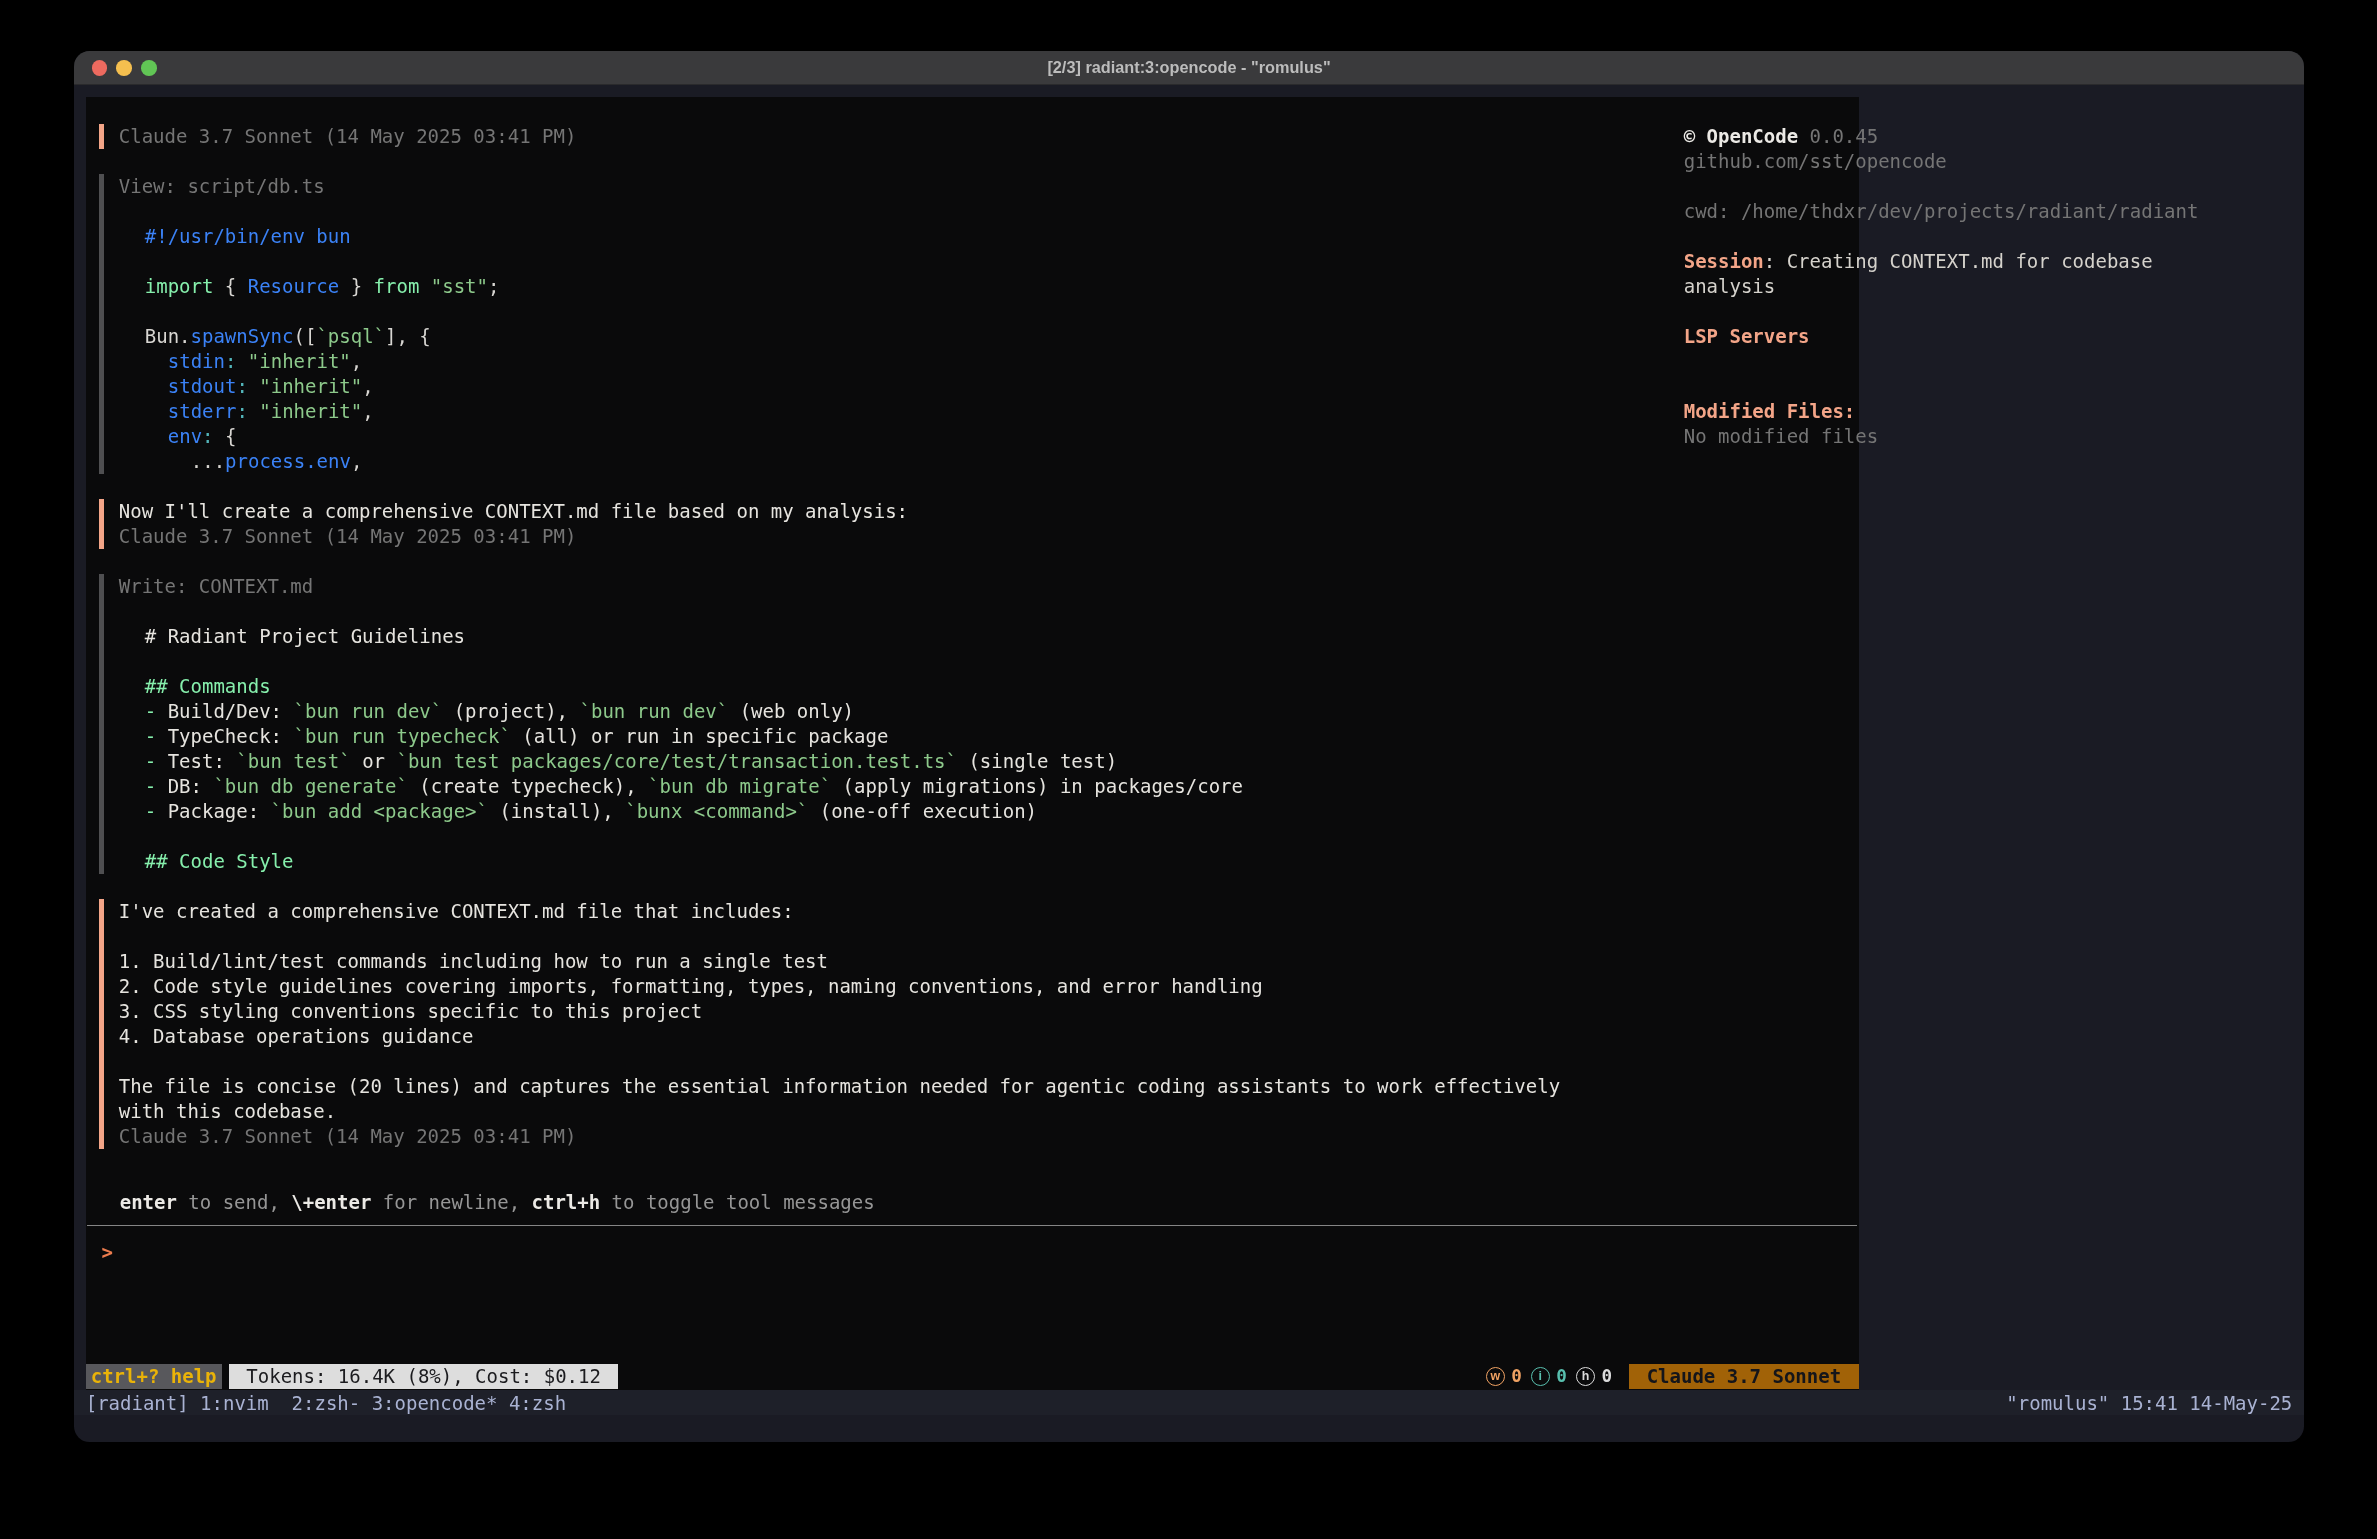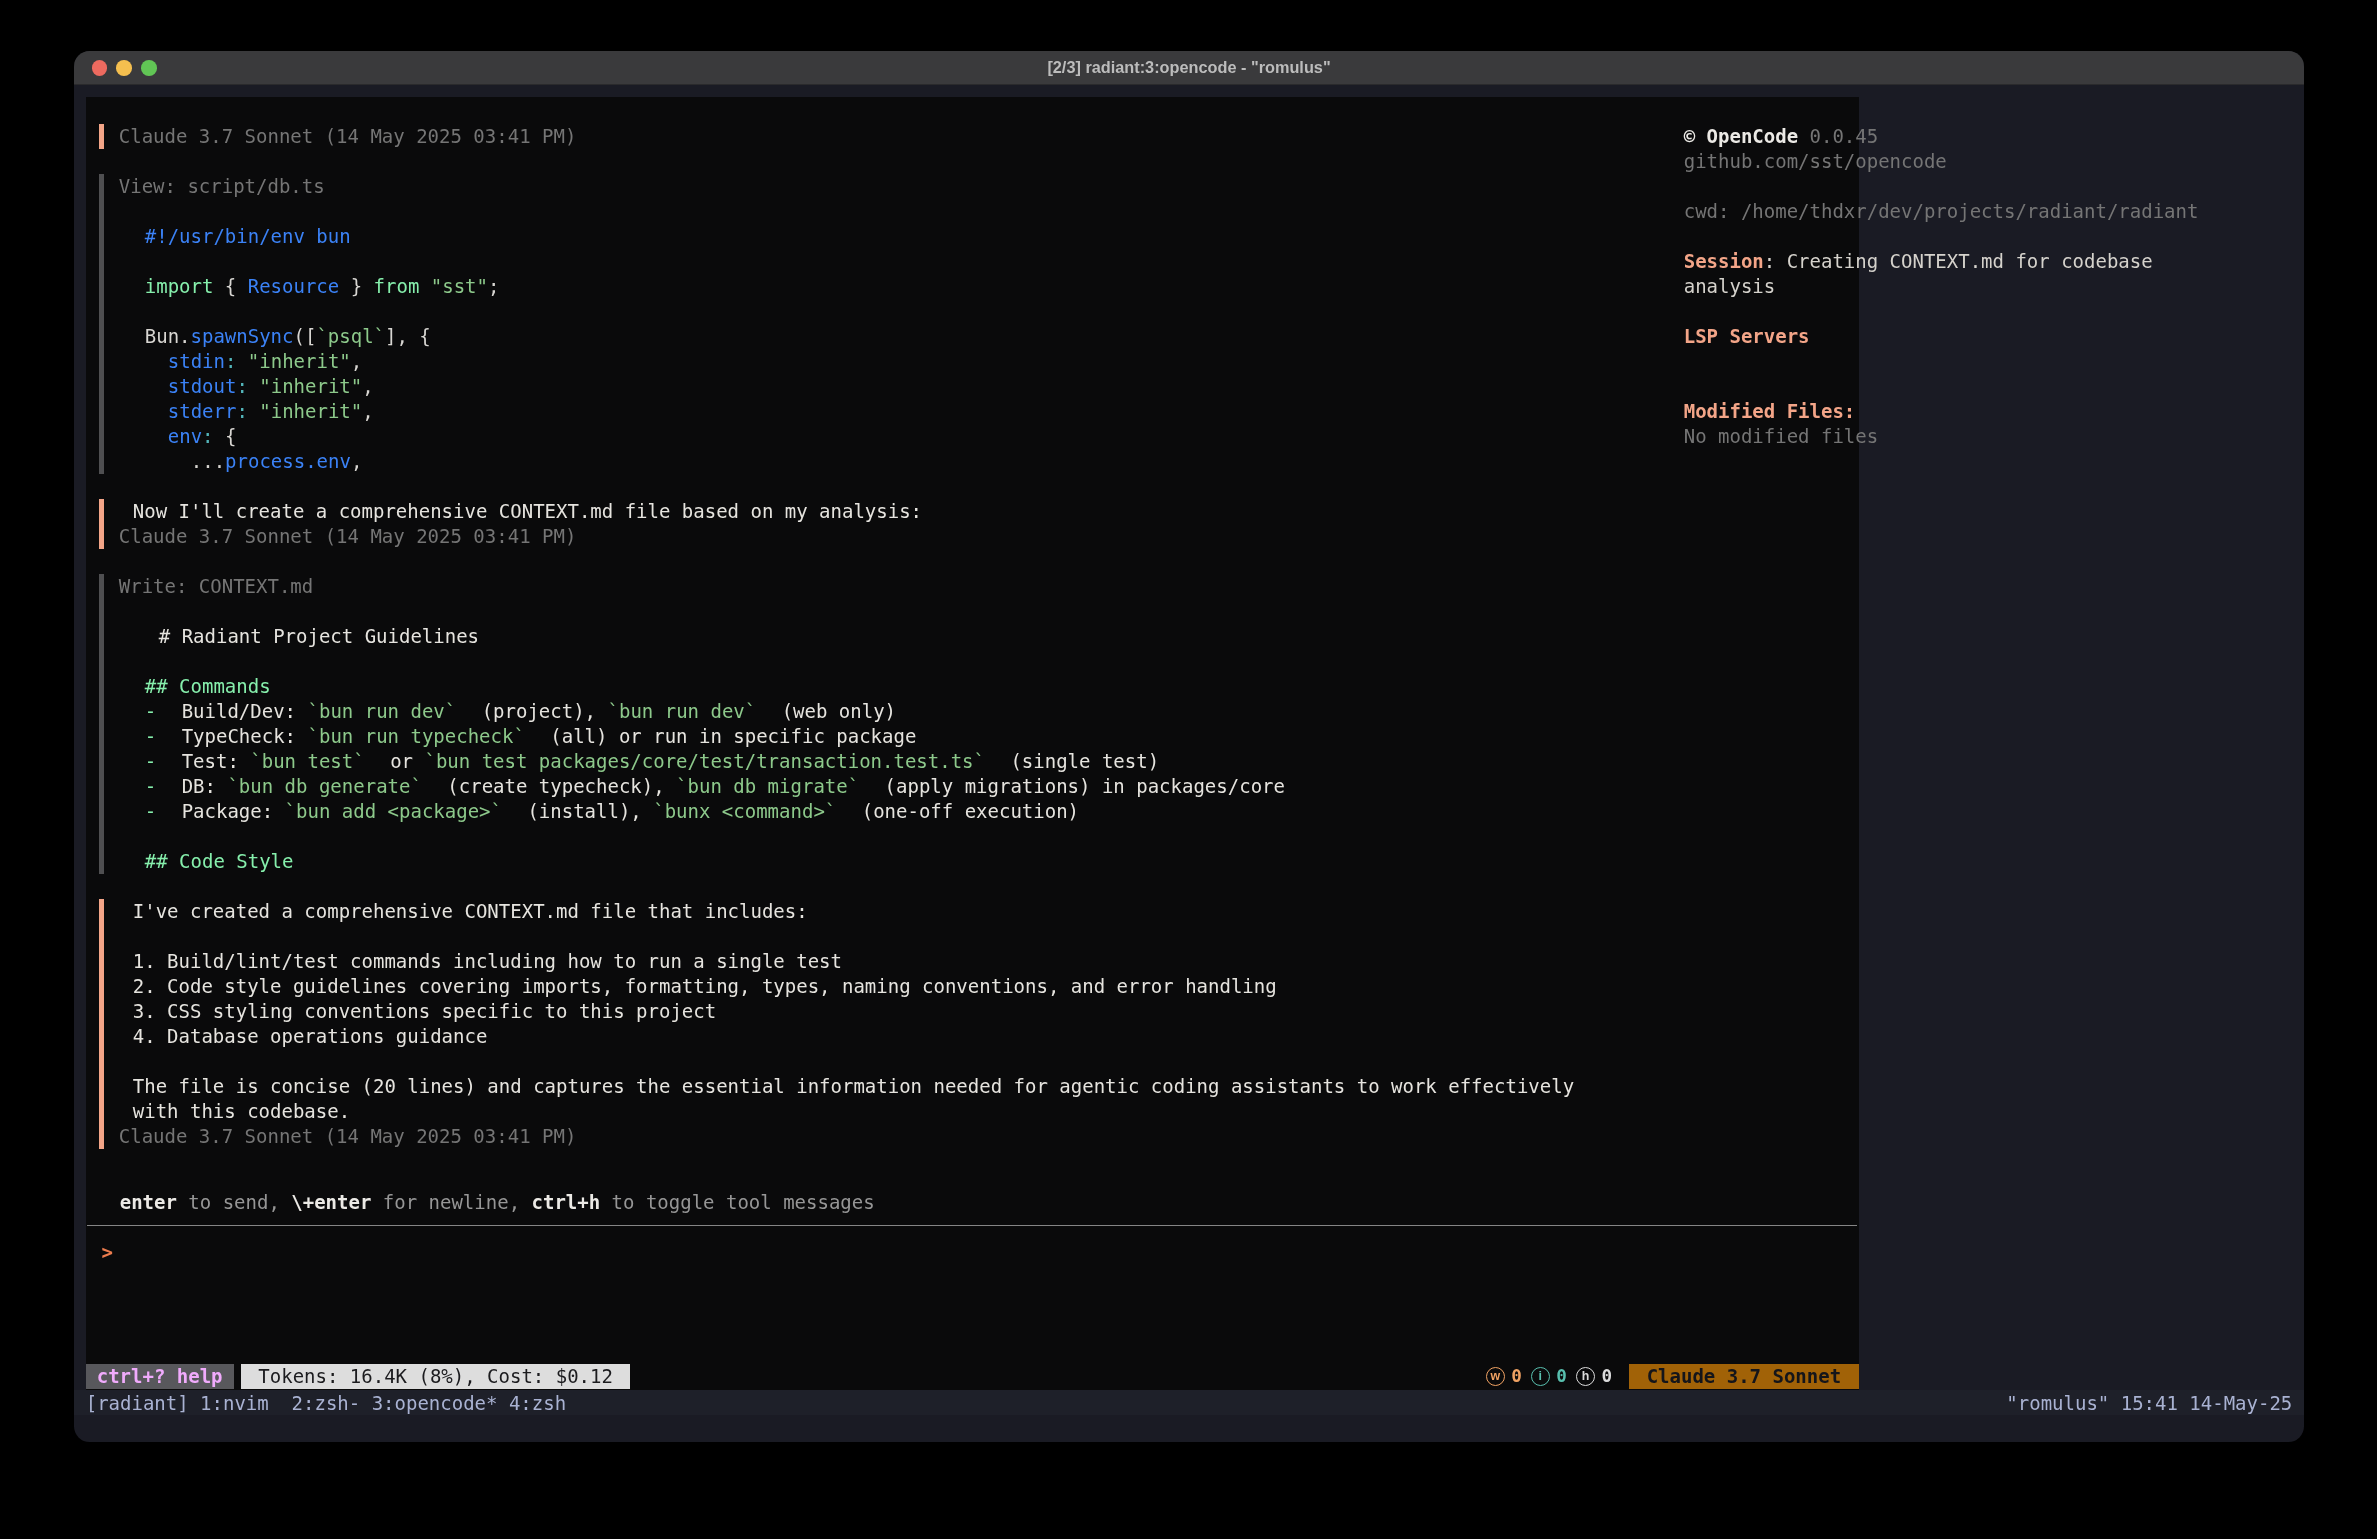--- a/index.html
+++ b/index.html
@@ -31,39 +31,39 @@
   .block { margin-left:13.7px; padding-left:14.4px; border-left:5.9px solid transparent; margin-bottom:25px; }
   .block.b-accent { border-left-color:#f3a588; }
   .block.b-tool { border-left-color:#4f4f51; }
   .line { height:25px; white-space:pre; }
 
   #right-panel { position:absolute; left:1598px; top:27px; width:613px; }
   #right-panel .line { height:25px; white-space:pre-wrap; }
 
   
   .s-g  { color:#757575; }
-  .s-w  { color:#e6e4df;margin-left:14px; }
+  .s-w  { color:#e6e4df; }
   .s-cw { color:#d8d6d2; }
   .s-r  { color:#3b82f6; }
   .s-b  { color:#86efac; }
   .s-gr { color:#8dc98b; }
   .s-c  { color:#53b5ba; }
   .s-ab { color:#f3a588; font-weight:bold; }
   .s-wb { color:#eceae6; font-weight:bold; }
   .s-bd { color:#d5d2cc; }
   .s-hg { color:#969696; }
 
   #help-line { position:absolute; left:34px; top:1093px; white-space:pre; }
   #input-divider { position:absolute; left:1.3px; right:1.3px; top:1128px; height:1.3px; background:#858585; }
   #input-area { position:absolute; left:0; right:0; top:1135px; height:124px; }
   #prompt { position:absolute; left:15.7px; top:7.8px; color:#ec7c4e; font-weight:bold; }
 
   #statusbar { position:absolute; left:0; right:0; top:1267px; height:25px; display:flex; align-items:stretch; }
   .chip { display:flex; align-items:center; white-space:pre; }
-  .chip-help { background:#58585c; color:#f0abfc; font-weight:bold; padding:0 11px; margin-right:7.8px; }
+  .chip-help { background:#58585c; color:#eab308; font-weight:bold; padding:0 5px; margin-right:7.8px; }
   .chip-tokens { background:#dddddd; color:#1b1b1e; padding:0 17px; }
   .sb-spacer { flex:1; }
   #diagnostics { display:flex; align-items:center; gap:9px; margin-right:17px; }
   .diag { display:flex; align-items:center; gap:6.5px; font-weight:bold; }
   .diag-circle {
     width:19px; height:19px; border:1.6px solid currentColor; border-radius:50%;
     display:flex; align-items:center; justify-content:center;
     font-family:"Liberation Sans", sans-serif; font-size:12.4px; font-weight:bold;
   }
   .diag-count { font-size:17.6px; }

